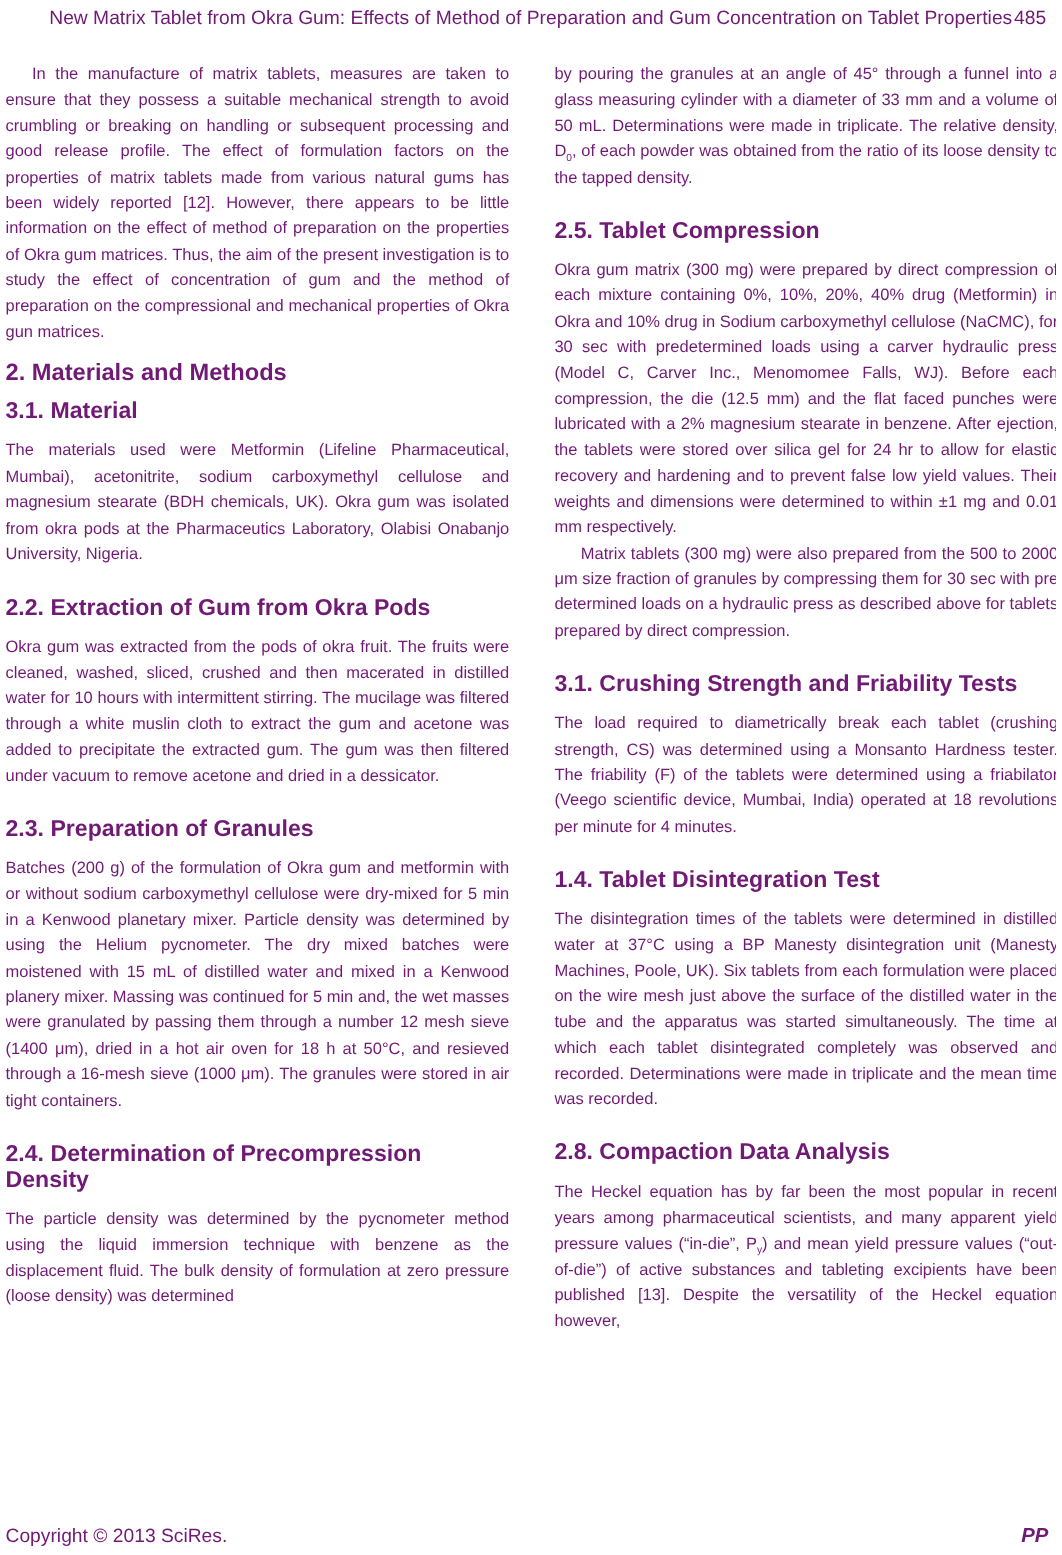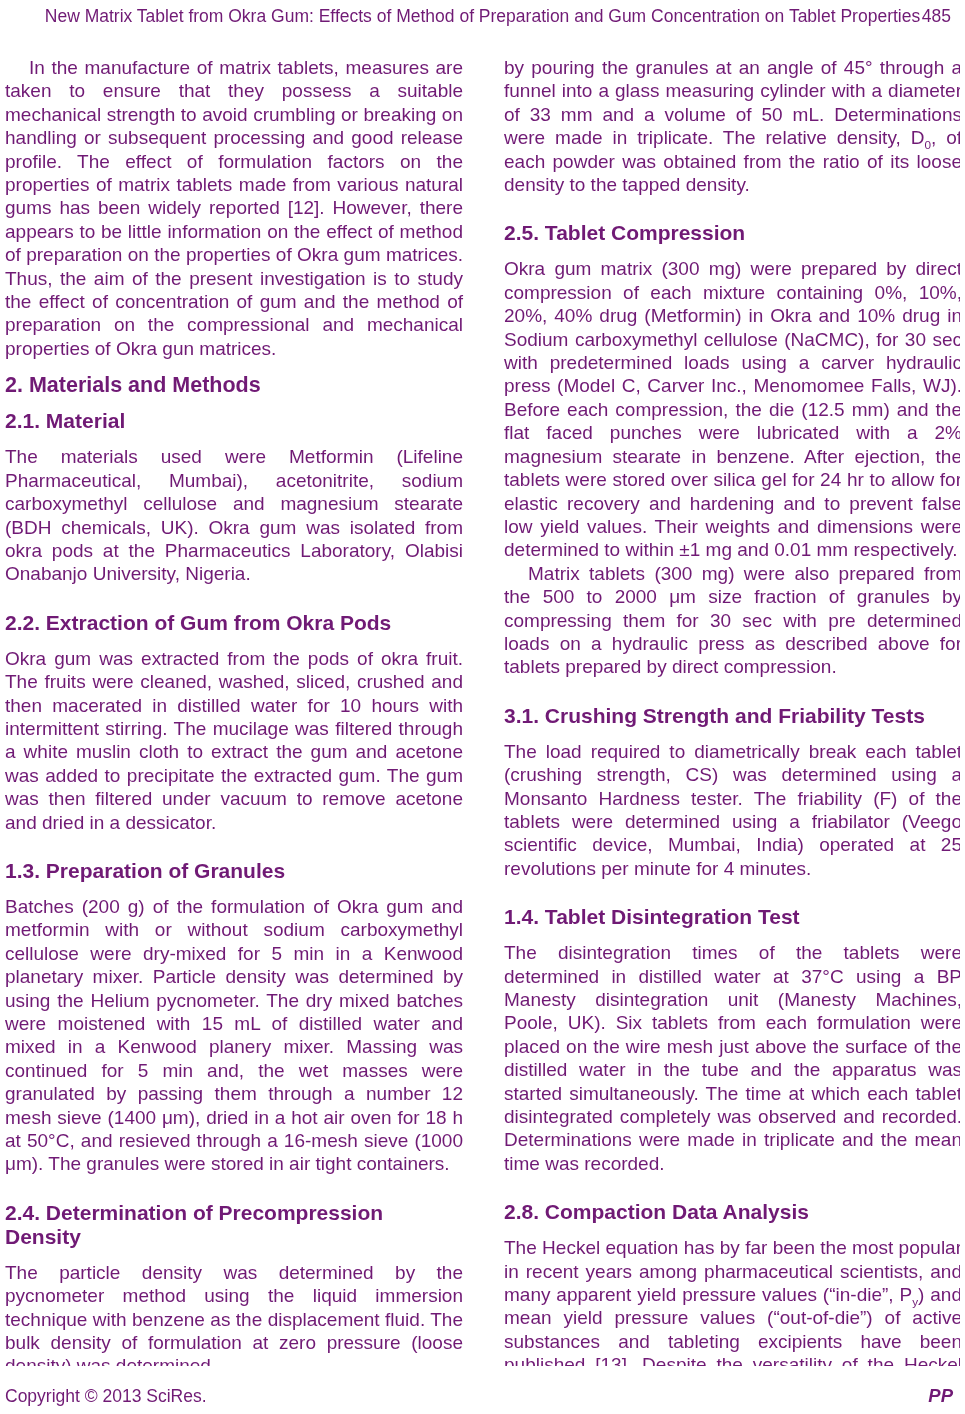--- a/index.html
+++ b/index.html
@@ -29,21 +29,21 @@
   .columns {
     position: absolute;
     top: 56px; left: 5px; right: 5px; bottom: 48px;
     display: flex;
     column-gap: 41px;
     overflow: hidden;
   }
   .col { width: 458px; flex: 0 0 458px; }
   .col p {
     margin: 0;
-    font-size: 19px;
+    font-size: 15px;
     line-height: 23.4px;
     text-align: justify;
   }
   .col p.indent { text-indent: 24px; }
   h2.sec {
     font-size: 21.5px;
     line-height: 25px;
     margin: 13px 0 11px 0;
     font-weight: bold;
   }
@@ -76,37 +76,37 @@
 <div class="page">
 
   <div class="running-head">New Matrix Tablet from Okra Gum: Effects of Method of Preparation and Gum Concentration on Tablet Properties</div>
   <div class="page-num">485</div>
 
   <div class="columns">
 
     <div class="col">
       <p class="indent">In the manufacture of matrix tablets, measures are taken to ensure that they possess a suitable mechanical strength to avoid crumbling or breaking on handling or subsequent processing and good release profile. The effect of formulation factors on the properties of matrix tablets made from various natural gums has been widely reported [12]. However, there appears to be little information on the effect of method of preparation on the properties of Okra gum matrices. Thus, the aim of the present investigation is to study the effect of concentration of gum and the method of preparation on the compressional and mechanical properties of Okra gun matrices.</p>
       <h2 class="sec">2. Materials and Methods</h2>
-      <h3 class="subsec">2.1. Material</h3>
+      <h3 class="subsec">3.1. Material</h3>
       <p>The materials used were Metformin (Lifeline Pharmaceutical, Mumbai), acetonitrite, sodium carboxymethyl cellulose and magnesium stearate (BDH chemicals, UK). Okra gum was isolated from okra pods at the Pharmaceutics Laboratory, Olabisi Onabanjo University, Nigeria.</p>
       <h3 class="subsec">2.2. Extraction of Gum from Okra Pods</h3>
       <p>Okra gum was extracted from the pods of okra fruit. The fruits were cleaned, washed, sliced, crushed and then macerated in distilled water for 10 hours with intermittent stirring. The mucilage was filtered through a white muslin cloth to extract the gum and acetone was added to precipitate the extracted gum. The gum was then filtered under vacuum to remove acetone and dried in a dessicator.</p>
-      <h3 class="subsec">1.3. Preparation of Granules</h3>
+      <h3 class="subsec">2.3. Preparation of Granules</h3>
       <p>Batches (200 g) of the formulation of Okra gum and metformin with or without sodium carboxymethyl cellulose were dry-mixed for 5 min in a Kenwood planetary mixer. Particle density was determined by using the Helium pycnometer. The dry mixed batches were moistened with 15 mL of distilled water and mixed in a Kenwood planery mixer. Massing was continued for 5 min and, the wet masses were granulated by passing them through a number 12 mesh sieve (1400 μm), dried in a hot air oven for 18 h at 50°C, and resieved through a 16-mesh sieve (1000 μm). The granules were stored in air tight containers.</p>
       <h3 class="subsec">2.4. Determination of Precompression Density</h3>
       <p>The particle density was determined by the pycnometer method using the liquid immersion technique with benzene as the displacement fluid. The bulk density of formulation at zero pressure (loose density) was determined</p>
     </div>
 
     <div class="col">
       <p><span>by pouring the granules at an angle of 45° through a funnel into a glass measuring cylinder with a diameter of 33 mm and a volume of 50 mL. Determinations were made in triplicate. The relative density, D</span><sub>0</sub><span>, of each powder was obtained from the ratio of its loose density to the tapped density.</span></p>
       <h3 class="subsec">2.5. Tablet Compression</h3>
       <p>Okra gum matrix (300 mg) were prepared by direct compression of each mixture containing 0%, 10%, 20%, 40% drug (Metformin) in Okra and 10% drug in Sodium carboxymethyl cellulose (NaCMC), for 30 sec with predetermined loads using a carver hydraulic press (Model C, Carver Inc., Menomomee Falls, WJ). Before each compression, the die (12.5 mm) and the flat faced punches were lubricated with a 2% magnesium stearate in benzene. After ejection, the tablets were stored over silica gel for 24 hr to allow for elastic recovery and hardening and to prevent false low yield values. Their weights and dimensions were determined to within ±1 mg and 0.01 mm respectively.</p>
       <p class="indent">Matrix tablets (300 mg) were also prepared from the 500 to 2000 μm size fraction of granules by compressing them for 30 sec with pre determined loads on a hydraulic press as described above for tablets prepared by direct compression.</p>
       <h3 class="subsec">3.1. Crushing Strength and Friability Tests</h3>
-      <p>The load required to diametrically break each tablet (crushing strength, CS) was determined using a Monsanto Hardness tester. The friability (F) of the tablets were determined using a friabilator (Veego scientific device, Mumbai, India) operated at 25 revolutions per minute for 4 minutes.</p>
+      <p>The load required to diametrically break each tablet (crushing strength, CS) was determined using a Monsanto Hardness tester. The friability (F) of the tablets were determined using a friabilator (Veego scientific device, Mumbai, India) operated at 18 revolutions per minute for 4 minutes.</p>
       <h3 class="subsec">1.4. Tablet Disintegration Test</h3>
       <p>The disintegration times of the tablets were determined in distilled water at 37°C using a BP Manesty disintegration unit (Manesty Machines, Poole, UK). Six tablets from each formulation were placed on the wire mesh just above the surface of the distilled water in the tube and the apparatus was started simultaneously. The time at which each tablet disintegrated completely was observed and recorded. Determinations were made in triplicate and the mean time was recorded.</p>
       <h3 class="subsec">2.8. Compaction Data Analysis</h3>
       <p><span>The Heckel equation has by far been the most popular in recent years among pharmaceutical scientists, and many apparent yield pressure values (“in-die”, P</span><sub>y</sub><span>) and mean yield pressure values (“out-of-die”) of active substances and tableting excipients have been published [13]. Despite the versatility of the Heckel equation however,</span></p>
     </div>
 
   </div>
 
   <div class="footer">
     <span>Copyright © 2013 SciRes.</span>

